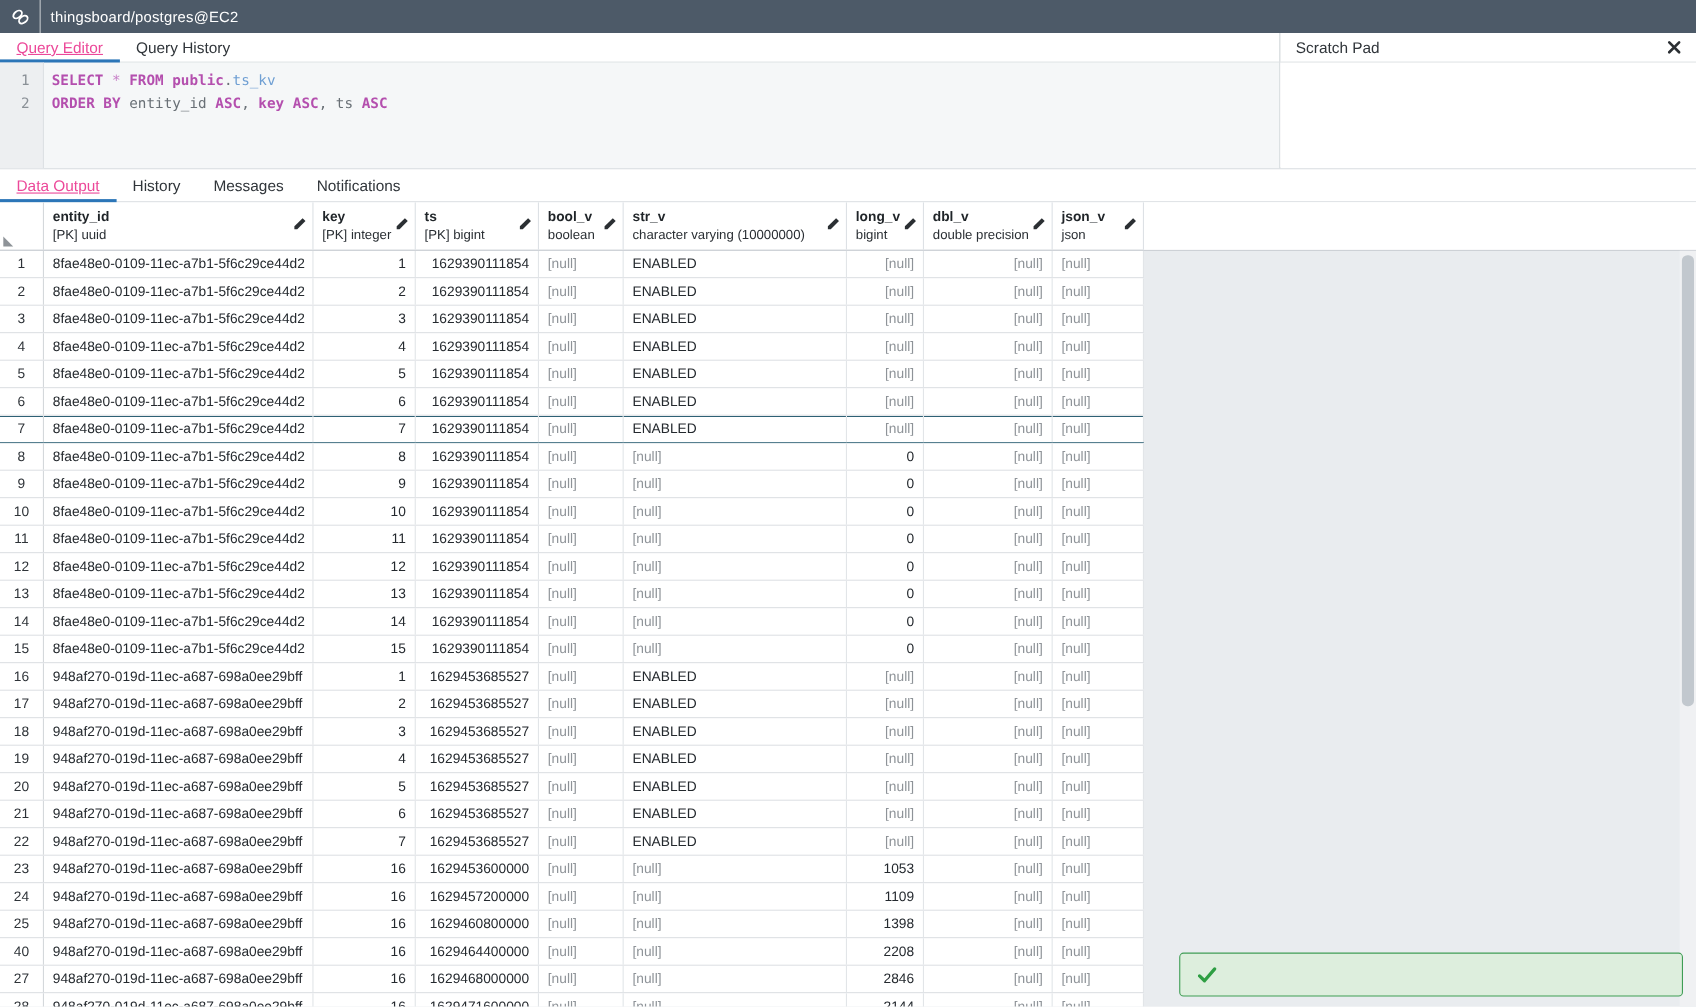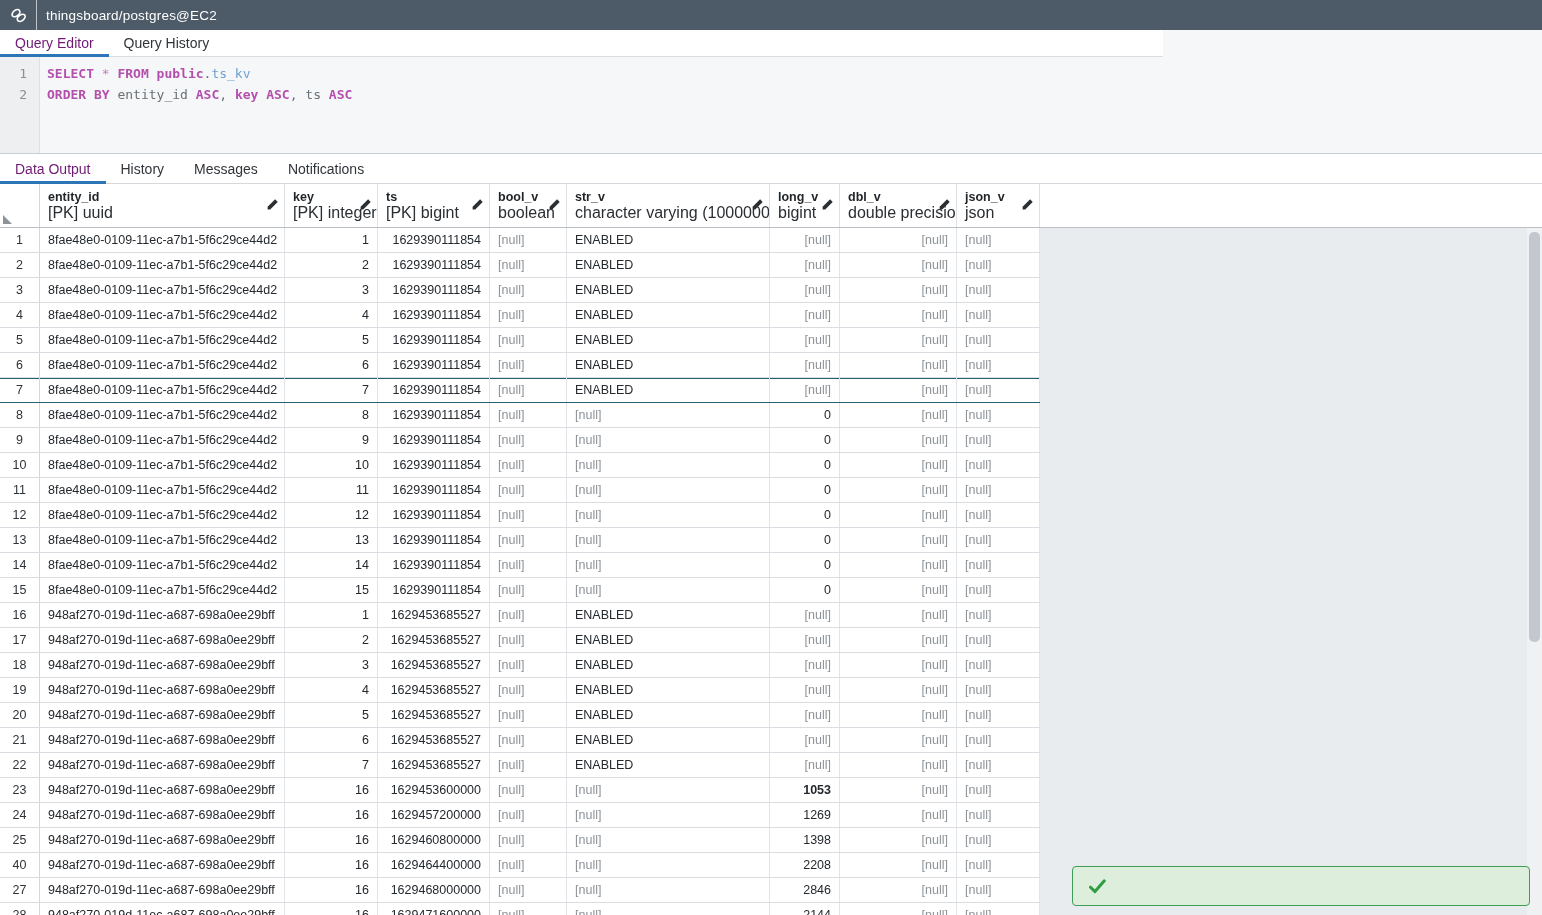--- a/index.html
+++ b/index.html
@@ -29,21 +29,21 @@
   }
   .work-left { position:absolute; left:0; top:0; width:1163px; height:123px; }
   .qtabs {
     position:absolute; left:0; top:0; width:100%; height:27px; background:#fff;
     border-bottom:1px solid #dadee2; display:flex; align-items:stretch;
   }
   .tab {
     display:flex; align-items:center; padding:0 15px; font-size:14px; color:#30353a;
     cursor:pointer; position:relative;
   }
-  .tab.active { color:#701a75; }
+  .tab.active { color:#ec4899;text-decoration:underline; }
   .tab.active::after {
     content:""; position:absolute; left:0; right:0; bottom:-1px; height:3px; background:#2c76b8;
   }
   .editor {
     position:absolute; left:0; top:27px; width:100%; height:96px;
     background:#f5f7f8; display:flex;
     font-family:"DejaVu Sans Mono", monospace; font-size:13px; line-height:21px;
   }
   .gutter {
     width:40px; background:#edeff1; border-right:1px solid #dde1e4;
@@ -80,21 +80,21 @@
   }
   .corner-tri {
     position:absolute; left:3px; bottom:3px; width:0; height:0;
     border-bottom:9px solid #8e9398; border-right:9px solid transparent;
   }
   .hcell {
     flex:none; border-right:1px solid #dde1e5; position:relative;
     padding:5px 22px 0 8px; overflow:hidden;
   }
   .hname { font-size:12.5px; font-weight:bold; color:#1f2428; line-height:16px; white-space:nowrap; }
-  .htype { font-size:16px; color:#2a2f34; line-height:16px; white-space:nowrap; }
+  .htype { font-size:12px; color:#2a2f34; line-height:16px; white-space:nowrap; }
   .pencil { position:absolute; right:5px; top:50%; transform:translateY(-50%); cursor:pointer; }
   .hfill { flex:1; background:#fff; }
   .grid-body {
     position:absolute; left:0; top:228px; width:1542px; bottom:0;
     background:#e9ecef; overflow:hidden;
   }
   .grow { display:flex; height:25px; background:#fff; width:1040px; border-bottom:1px solid #d9dce0; }
   .rnum {
     width:40px; flex:none; border-right:1px solid #d4d8db; font-size:12.5px; color:#2e3338;
     display:flex; align-items:center; justify-content:center; cursor:pointer;
@@ -145,20 +145,31 @@
         <div class="tab">Query History</div>
       </div>
     <div class="editor">
       <div class="gutter" id="gutter">
           <div>1</div>
           <div>2</div>
         </div>
       <div class="code" id="code"><div><span class="tok-kw">SELECT</span><span class="tok-pl"> </span><span class="tok-op">*</span><span class="tok-pl"> </span><span class="tok-kw">FROM</span><span class="tok-pl"> </span><span class="tok-kw">public</span><span class="tok-pl">.</span><span class="tok-var2">ts_kv</span></div><div><span class="tok-kw">ORDER</span><span class="tok-pl"> </span><span class="tok-kw">BY</span><span class="tok-pl"> </span><span class="tok-id">entity_id</span><span class="tok-pl"> </span><span class="tok-kw">ASC</span><span class="tok-pl">, </span><span class="tok-kw">key</span><span class="tok-pl"> </span><span class="tok-kw">ASC</span><span class="tok-pl">, </span><span class="tok-id">ts</span><span class="tok-pl"> </span><span class="tok-kw">ASC</span></div></div>
     </div>
   </div>
+  <div class="rightpanel">
+    <div class="sp-header">
+      <div class="sp-title">Scratch Pad</div>
+      <div class="sp-close">
+        <svg width="12" height="12" viewBox="0 0 12 12">
+          <path d="M1.5 1.5 L10.5 10.5 M10.5 1.5 L1.5 10.5" stroke="#2b2f33" stroke-width="2.4" stroke-linecap="round"></path>
+        </svg>
+      </div>
+    </div>
+    <div style="height:95px;background:#fff;"></div>
+  </div>
 </div>
 
 <div class="outtabs" id="outtabs">
     <div class="tab active">Data Output</div>
     <div class="tab">History</div>
     <div class="tab">Messages</div>
     <div class="tab">Notifications</div>
   </div>
 
 <div class="grid-header" id="gridheader">
@@ -467,32 +478,32 @@
       <div class="cell r null" style="width: 117px;">[null]</div>
       <div class="cell null" style="width: 83px;">[null]</div>
     </div>
     <div class="grow">
       <div class="rnum">23</div>
       <div class="cell" style="width: 245px;">948af270-019d-11ec-a687-698a0ee29bff</div>
       <div class="cell r" style="width: 93px;">16</div>
       <div class="cell r" style="width: 112px;">1629453600000</div>
       <div class="cell null" style="width: 77px;">[null]</div>
       <div class="cell null" style="width: 203px;">[null]</div>
-      <div class="cell r" style="width: 70px; font-weight: bold;">1053</div>
+      <div class="cell r" style="width: 70px;">1053</div>
       <div class="cell r null" style="width: 117px;">[null]</div>
       <div class="cell null" style="width: 83px;">[null]</div>
     </div>
     <div class="grow">
       <div class="rnum">24</div>
       <div class="cell" style="width: 245px;">948af270-019d-11ec-a687-698a0ee29bff</div>
       <div class="cell r" style="width: 93px;">16</div>
       <div class="cell r" style="width: 112px;">1629457200000</div>
       <div class="cell null" style="width: 77px;">[null]</div>
       <div class="cell null" style="width: 203px;">[null]</div>
-      <div class="cell r" style="width: 70px;">1269</div>
+      <div class="cell r" style="width: 70px;">1109</div>
       <div class="cell r null" style="width: 117px;">[null]</div>
       <div class="cell null" style="width: 83px;">[null]</div>
     </div>
     <div class="grow">
       <div class="rnum">25</div>
       <div class="cell" style="width: 245px;">948af270-019d-11ec-a687-698a0ee29bff</div>
       <div class="cell r" style="width: 93px;">16</div>
       <div class="cell r" style="width: 112px;">1629460800000</div>
       <div class="cell null" style="width: 77px;">[null]</div>
       <div class="cell null" style="width: 203px;">[null]</div>

